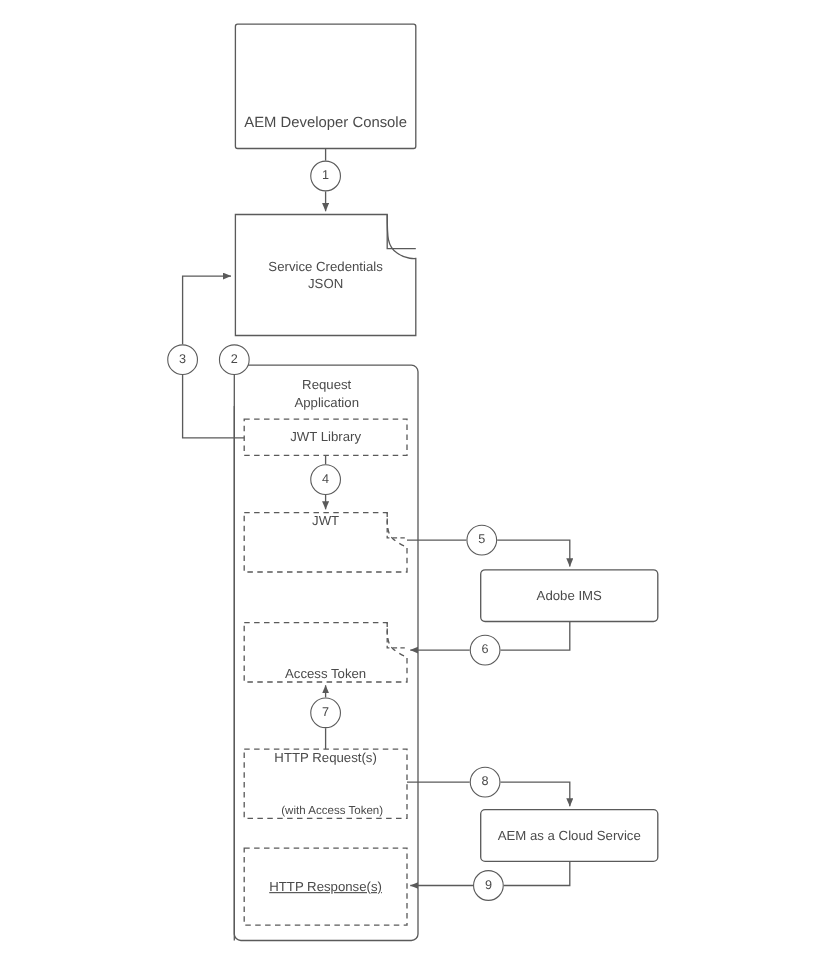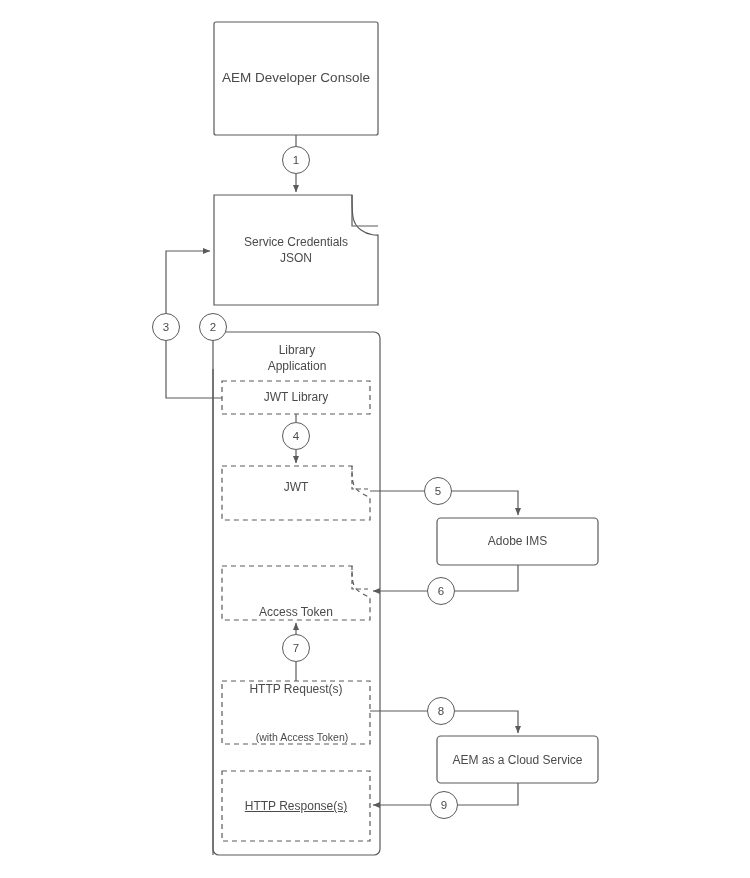--- a/index.html
+++ b/index.html
@@ -3,21 +3,21 @@
 <meta charset="utf-8">
 <style>
   html,body{margin:0;padding:0;background:#ffffff;}
   body{width:750px;height:878px;position:relative;overflow:hidden;
        font-family:"Liberation Sans","DejaVu Sans",sans-serif;
        color:#4a4a4a;-webkit-font-smoothing:antialiased;}
   #canvas{position:absolute;inset:0;width:750px;height:878px;}
   .node{position:absolute;display:flex;flex-direction:column;align-items:center;
         justify-content:center;text-align:center;box-sizing:border-box;}
   .node .lbl{line-height:1.35;}
-  .t14{font-size:13.5px;}
+  .t14{font-size:13.5px;margin-top:33px;}
   .t12{font-size:12px;}
   .t10{font-size:10.5px;margin-left:12px;}
   .badge{position:absolute;width:28px;height:28px;border-radius:50%;
          background:#ffffff;border:1px solid #5a5a5a;box-sizing:border-box;
          display:flex;align-items:center;justify-content:center;
          font-size:11.5px;color:#4a4a4a;}
   svg{position:absolute;left:0;top:0;overflow:visible;}
   .ln{stroke:#5a5a5a;stroke-width:1.2;fill:none;}
   .shp{stroke:#5a5a5a;stroke-width:1.2;fill:#ffffff;}
   .dsh{stroke:#5a5a5a;stroke-width:1.2;fill:#ffffff;stroke-dasharray:5 4;}
@@ -89,29 +89,29 @@
 <div class="node t14" style="left:214px;top:22px;width:164px;height:113px;">
   <span class="lbl">AEM Developer Console</span>
 </div>
 
 <div class="node t12" style="left:214px;top:195px;width:164px;height:110px;">
   <span class="lbl">Service Credentials</span>
   <span class="lbl">JSON</span>
 </div>
 
 <div class="node t12" style="left:222px;top:337px;width:150px;height:42px;">
-  <span class="lbl">Library</span>
+  <span class="lbl">Request</span>
   <span class="lbl">Application</span>
 </div>
 
 <div class="node t12" style="left:222px;top:381px;width:148px;height:33px;">
   <span class="lbl">JWT Library</span>
 </div>
 
-<div class="node t12" style="left:222px;top:460px;width:148px;height:54px;align-items:center;">
+<div class="node t12" style="left:222px;top:446px;width:148px;height:54px;align-items:center;">
   <span class="lbl">JWT</span>
 </div>
 
 <div class="node t12" style="left:222px;top:566px;width:148px;height:54px;justify-content:flex-end;">
   <span class="lbl">Access Token</span>
 </div>
 
 <div class="node" style="left:222px;top:681px;width:148px;height:63px;justify-content:space-between;">
   <span class="lbl t12">HTTP Request(s)</span>
   <span class="lbl t10">(with Access Token)</span>

